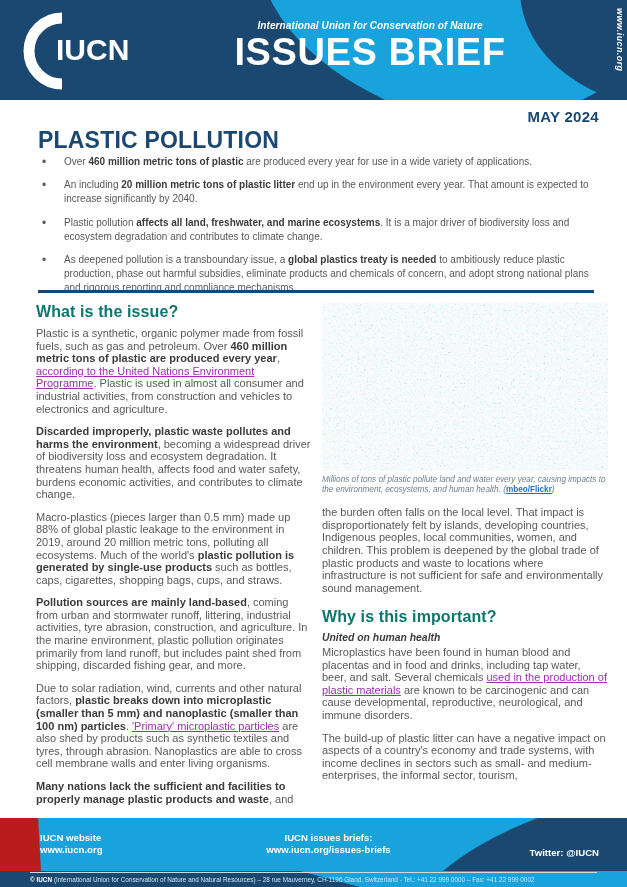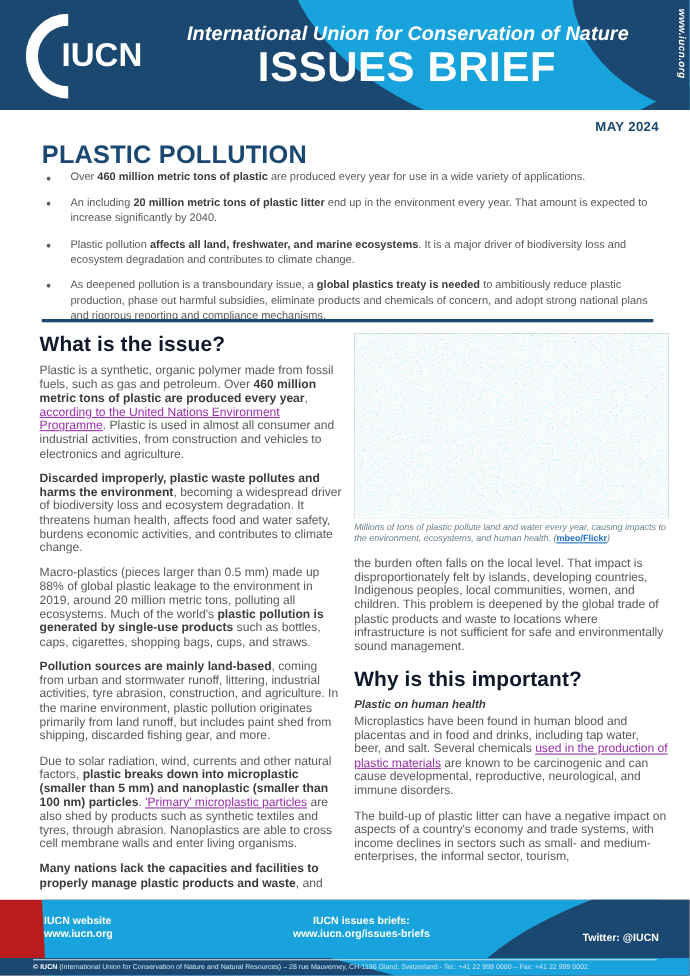--- a/index.html
+++ b/index.html
@@ -11,42 +11,42 @@
   .page{position:absolute;inset:0;background:#ffffff;}
 
   
   .header{position:absolute;left:0;top:0;width:627px;height:100px;background:#1b4871;overflow:hidden;}
   .hdr-wave-lt{position:absolute;left:270px;top:-70px;width:520px;height:250px;background:#18a3dc;border-radius:0 0 0 100%;transform:rotate(-6deg);}
   .hdr-wave-dk{position:absolute;left:430px;top:52px;width:420px;height:180px;background:#1b4871;border-radius:100% 0 0 0;transform:rotate(-10deg);}
   .hdr-wave-dk2{position:absolute;left:520px;top:-40px;width:200px;height:150px;background:#1b4871;border-radius:0 0 0 80%;}
   .logo{position:absolute;left:16px;top:12px;width:120px;height:78px;}
   .logo svg{display:block;}
   .hdr-text{position:absolute;left:170px;top:20px;width:400px;text-align:center;z-index:5;}
-  .hdr-sub{color:#ffffff;font-style:italic;font-size:18px;font-weight:bold;letter-spacing:.1px;white-space:nowrap;}
+  .hdr-sub{color:#ffffff;font-style:italic;font-size:10px;font-weight:bold;letter-spacing:.1px;white-space:nowrap;}
   .hdr-title{color:#ffffff;font-size:38px;font-weight:bold;letter-spacing:.6px;line-height:1.05;margin-top:2px;}
   .hdr-url{position:absolute;right:2px;top:8px;z-index:6;
     color:#ffffff;font-size:9px;font-style:italic;font-weight:bold;letter-spacing:.4px;
     writing-mode:vertical-rl;}
 
   
-  .date{position:absolute;right:28px;top:108px;font-size:12px;font-weight:bold;color:#1b4871;letter-spacing:.3px;padding-left:36px;}
+  .date{position:absolute;right:28px;top:108px;font-size:15px;font-weight:bold;color:#1b4871;letter-spacing:.3px;padding-left:36px;}
   .doc-title{position:absolute;left:38px;top:127px;font-size:23px;font-weight:bold;color:#1b4871;letter-spacing:.2px;}
   .bullets{position:absolute;left:38px;top:155px;width:560px;}
   .bullet{display:flex;margin-bottom:9px;}
   .bullet .dot{width:22px;flex:0 0 22px;color:#58595b;font-size:12px;line-height:14px;text-align:left;padding-left:4px;}
   .bullet .btxt{flex:1;font-size:10px;line-height:14.2px;color:#58595b;}
   .bullet b{color:#3c3c3c;}
 
   .rule{position:absolute;left:38px;top:290px;width:556px;height:3px;background:#1b4871;}
 
   
   .col-left{position:absolute;left:36px;top:303px;width:276px;}
   .col-right{position:absolute;left:322px;top:303px;width:286px;}
 
-  h2.sec{font-size:19px;font-weight:bold;color:#0f172a;margin:0 0 6px 0;letter-spacing:.1px;}
+  h2.sec{font-size:16px;font-weight:bold;color:#0f766e;margin:0 0 6px 0;letter-spacing:.1px;}
   .col-right h2.sec{margin-top:14px;}
   p.body{font-size:11px;line-height:12.6px;margin:0 0 10px 0;color:#58595b;}
   p.body b{color:#3c3c3c;}
   a.lnk{color:#9b2fae;text-decoration:underline;}
   .subhead{font-size:10.4px;font-style:italic;font-weight:bold;color:#3c3c3c;margin:0 0 1px 0;line-height:12.6px;}
 
   
   .photo{width:286px;height:168px;position:relative;overflow:hidden;background:#7e8b8f;}
   .photo .grain{position:absolute;inset:0;}
   .caption{font-size:8.2px;line-height:9.6px;font-style:italic;color:#6b7f8c;margin-top:4px;margin-bottom:12px;}
@@ -123,21 +123,21 @@
     <p class="body"><span>Plastic is a synthetic, organic polymer made from fossil fuels, such as gas and petroleum. Over </span><b>460 million metric tons of plastic are produced every year</b><span>, </span><a class="lnk" href="#">according to the United Nations Environment Programme</a><span>. Plastic is used in almost all consumer and industrial activities, from construction and vehicles to electronics and agriculture.</span></p>
 
     <p class="body"><b>Discarded improperly, plastic waste pollutes and harms the environment</b><span>, becoming a widespread driver of biodiversity loss and ecosystem degradation. It threatens human health, affects food and water safety, burdens economic activities, and contributes to climate change.</span></p>
 
     <p class="body"><span>Macro-plastics (pieces larger than 0.5 mm) made up 88% of global plastic leakage to the environment in 2019, around 20 million metric tons, polluting all ecosystems. Much of the world's </span><b>plastic pollution is generated by single-use products</b><span> such as bottles, caps, cigarettes, shopping bags, cups, and straws.</span></p>
 
     <p class="body"><b>Pollution sources are mainly land-based</b><span>, coming from urban and stormwater runoff, littering, industrial activities, tyre abrasion, construction, and agriculture. In the marine environment, plastic pollution originates primarily from land runoff, but includes paint shed from shipping, discarded fishing gear, and more.</span></p>
 
     <p class="body"><span>Due to solar radiation, wind, currents and other natural factors, </span><b>plastic breaks down into microplastic (smaller than 5 mm) and nanoplastic (smaller than 100 nm) particles</b><span>. </span><a class="lnk" href="#">'Primary' microplastic particles</a><span> are also shed by products such as synthetic textiles and tyres, through abrasion. Nanoplastics are able to cross cell membrane walls and enter living organisms.</span></p>
 
-    <p class="body"><b>Many nations lack the capacities and facilities to properly manage plastic products and waste</b><span>, and</span></p>
+    <p class="body"><b>Many nations lack the sufficient and facilities to properly manage plastic products and waste</b><span>, and</span></p>
   </div>
 
   <div class="col-right">
     <div class="photo">
       <svg class="grain" width="286" height="168" viewBox="0 0 286 168" preserveAspectRatio="none">
         <defs>
           <filter id="pl" x="0" y="0" width="100%" height="100%">
             <feTurbulence type="fractalNoise" baseFrequency="0.55" numOctaves="4" seed="7" result="n"></feTurbulence>
             <feColorMatrix in="n" type="matrix" values="1.4 0.4 0.2 0 0.05
                       0.5 1.3 0.6 0 0.10
@@ -157,21 +157,21 @@
         <rect width="286" height="168" filter="url(#pl)" opacity="0.92"></rect>
       </svg>
     </div>
 
     <div class="caption"><span>Millions of tons of plastic pollute land and water every year, causing impacts to the environment, ecosystems, and human health. (</span><a href="#">mbeo/Flickr</a><span>)</span></div>
 
     <p class="body">the burden often falls on the local level. That impact is disproportionately felt by islands, developing countries, Indigenous peoples, local communities, women, and children. This problem is deepened by the global trade of plastic products and waste to locations where infrastructure is not sufficient for safe and environmentally sound management.</p>
 
     <h2 class="sec">Why is this important?</h2>
 
-    <p class="subhead">Plastic on human health</p>
+    <p class="subhead">United on human health</p>
     <p class="body"><span>Microplastics have been found in human blood and placentas and in food and drinks, including tap water, beer, and salt. Several chemicals </span><a class="lnk" href="#">used in the production of plastic materials</a><span> are known to be carcinogenic and can cause developmental, reproductive, neurological, and immune disorders.</span></p>
 
     <p class="body">The build-up of plastic litter can have a negative impact on aspects of a country's economy and trade systems, with income declines in sectors such as small- and medium-enterprises, the informal sector, tourism,</p>
   </div>
 
   <div class="footer">
     <div class="ft-wave"></div>
     <div class="ft-wave2"></div>
 
     <div class="ft-row">

